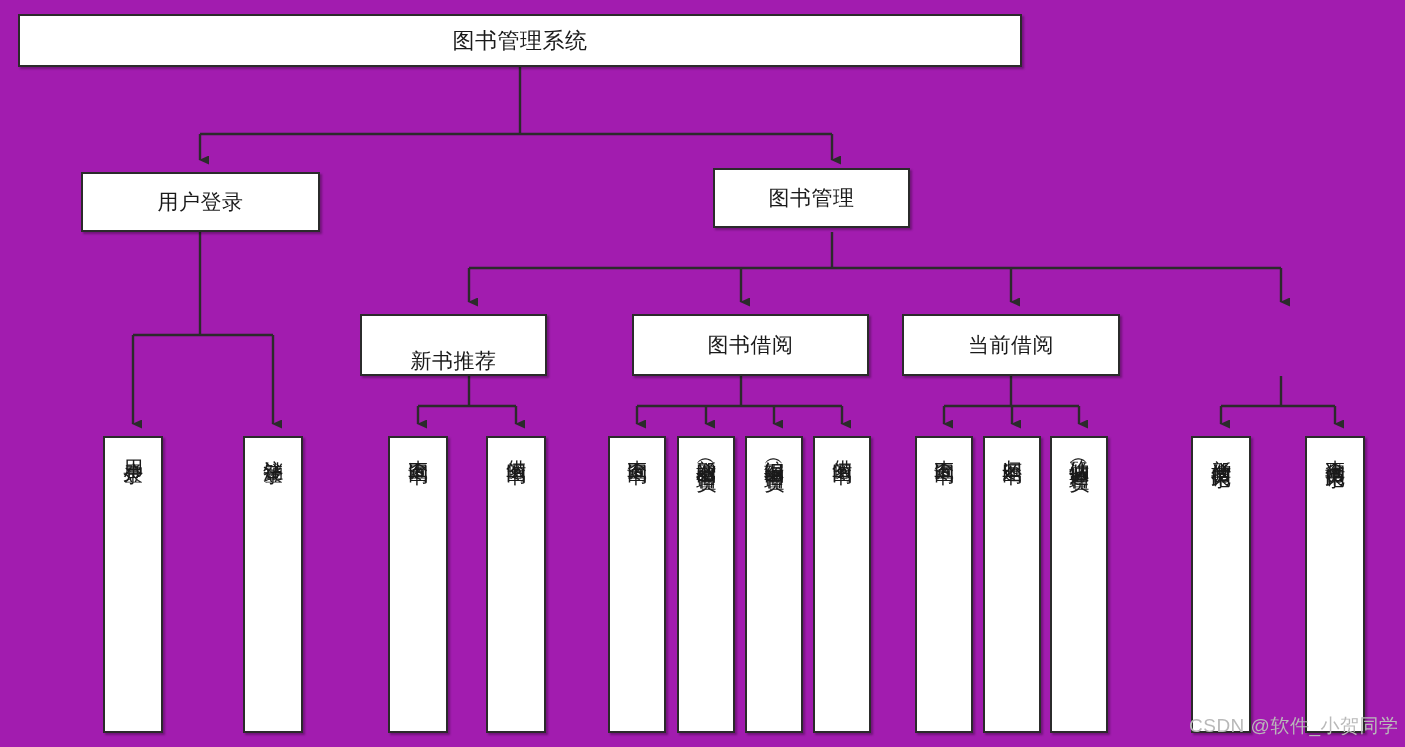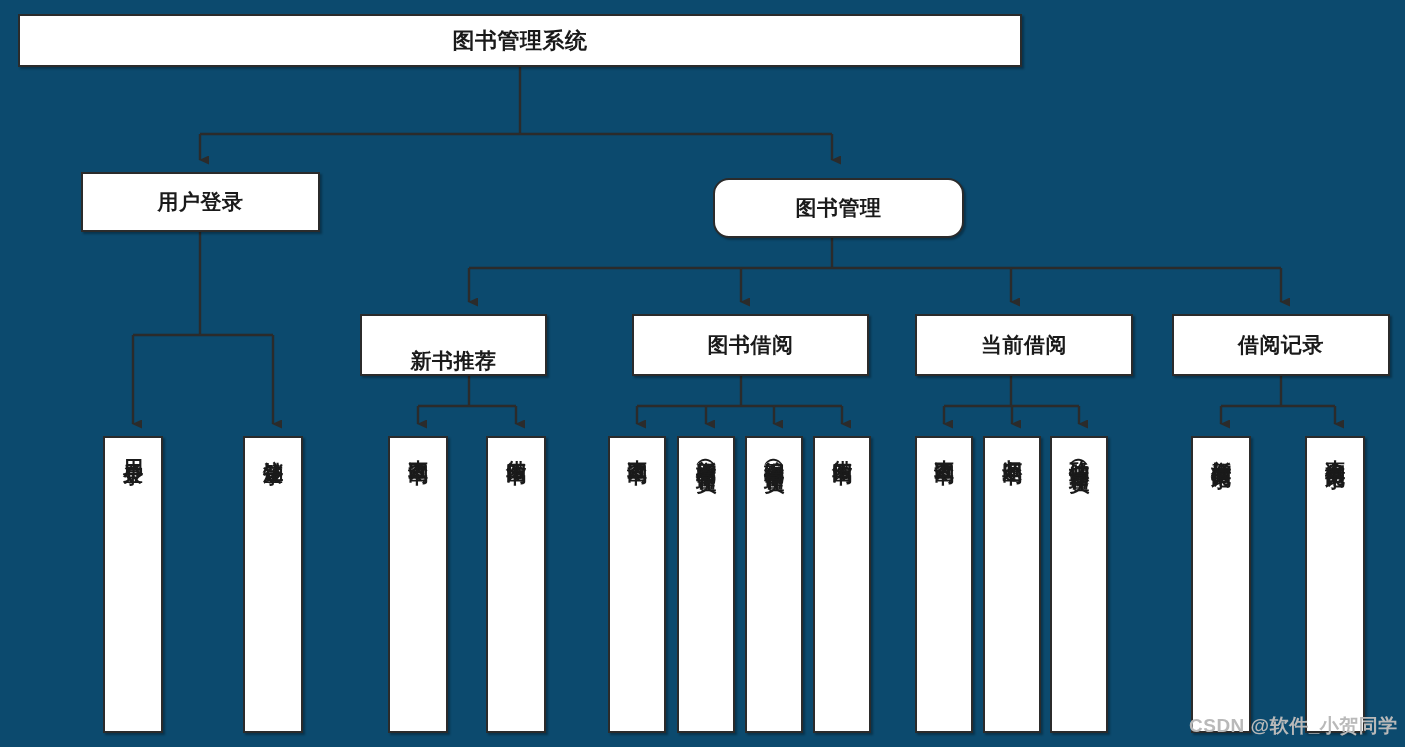--- a/index.html
+++ b/index.html
@@ -7,23 +7,22 @@
     padding: 0;
     background: #ffffff;
   }
   body {
     font-family: "Liberation Sans", "DejaVu Sans", sans-serif;
   }
   #canvas {
     position: relative;
     width: 1405px;
     height: 747px;
-    background: #0c4a6e;
+    background: #a21caf;
     overflow: hidden;
-    font-weight: bold;
   }
   svg#edges {
     position: absolute;
     left: 0;
     top: 0;
     width: 1405px;
     height: 747px;
     pointer-events: none;
   }
   .node {
@@ -132,35 +131,32 @@
     </g>
   </svg>
 
   <div class="node root horiz" style="left: 18px; top: 14px; width: 1004px; height: 53px;">
     <span class="lbl">图书管理系统</span>
   </div>
 
   <div class="node horiz" style="left: 81px; top: 172px; width: 239px; height: 60px;">
     <span class="lbl">用户登录</span>
   </div>
-  <div class="node horiz" style="left: 713px; top: 178px; width: 251px; height: 60px; border-radius: 16px;">
+  <div class="node horiz" style="left: 713px; top: 168px; width: 197px; height: 60px;">
     <span class="lbl">图书管理</span>
   </div>
 
   <div class="node horiz" style="left: 360px; top: 314px; width: 187px; height: 62px; align-items: flex-end;">
     <span class="lbl">新书推荐</span>
   </div>
   <div class="node horiz" style="left: 632px; top: 314px; width: 237px; height: 62px;">
     <span class="lbl">图书借阅</span>
   </div>
-  <div class="node horiz" style="left: 902px; top: 314px; width: 218px; height: 62px; margin-left: 13px;">
+  <div class="node horiz" style="left: 902px; top: 314px; width: 218px; height: 62px;">
     <span class="lbl">当前借阅</span>
-  </div>
-  <div class="node horiz" style="left: 1172px; top: 314px; width: 218px; height: 62px;">
-    <span class="lbl">借阅记录</span>
   </div>
 
   <div class="node vert" style="left: 103px; top: 436px; width: 60px; height: 297px;">
     <span class="lbl">用户登录</span>
   </div>
   <div class="node vert" style="left: 243px; top: 436px; width: 60px; height: 297px;">
     <span class="lbl">注销登录</span>
   </div>
   <div class="node vert" style="left: 388px; top: 436px; width: 60px; height: 297px;">
     <span class="lbl">查询图书</span>

